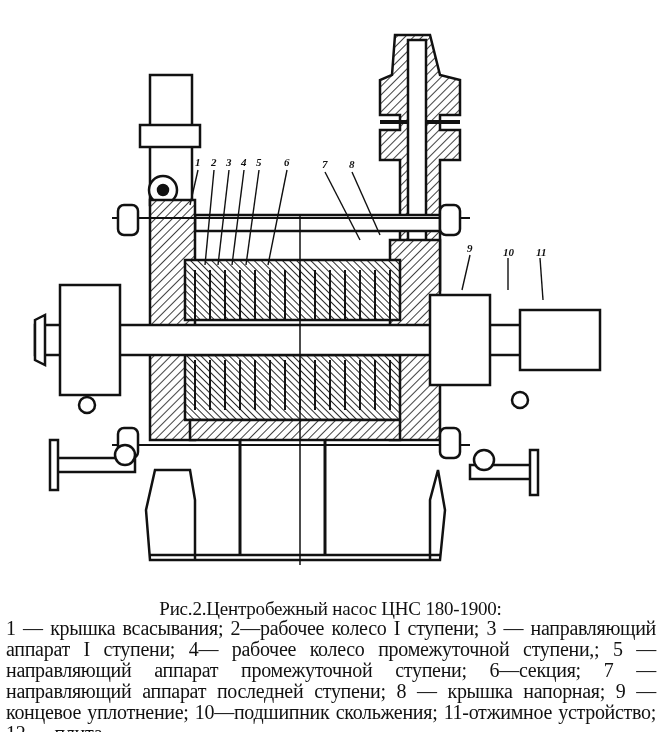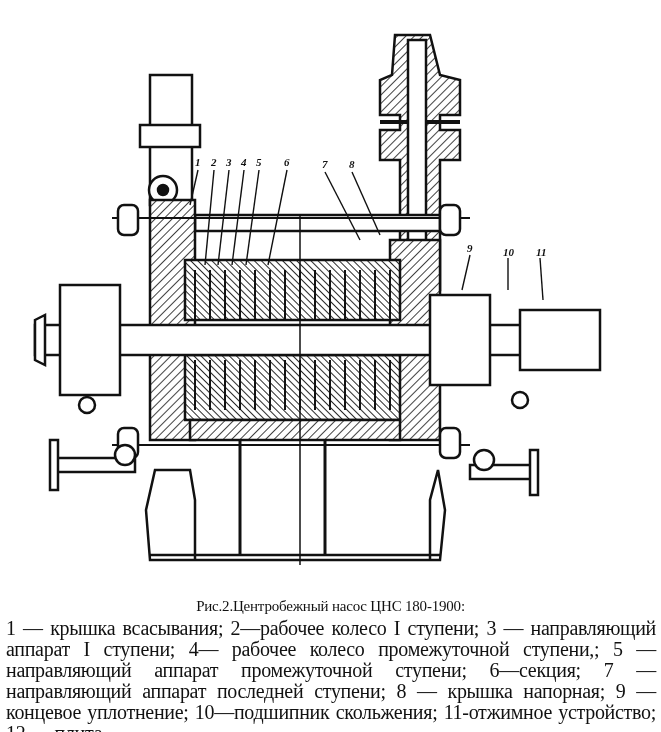--- a/index.html
+++ b/index.html
@@ -1,18 +1,18 @@
 <!DOCTYPE html>
 <html><head>
 <meta charset="utf-8">
 <style>
   html,body{margin:0;padding:0;background:#ffffff;}
   body{width:661px;height:732px;position:relative;overflow:hidden;font-family:"Liberation Serif",serif;color:#111;}
   #figure{position:absolute;left:0;top:0;width:661px;height:590px;}
-  #caption-title{position:absolute;left:0;top:598px;width:661px;text-align:center;font-size:15px;letter-spacing:-0.2px;}
+  #caption-title{position:absolute;left:0;top:598px;width:661px;text-align:center;font-size:19px;letter-spacing:-0.2px;}
   #caption-body{position:absolute;left:6px;top:618px;width:650px;font-size:20px;line-height:21px;text-align:justify;letter-spacing:-0.3px;}
   .lbl{font-family:"Liberation Serif",serif;font-style:italic;font-weight:bold;font-size:11px;fill:#111;}
 </style>
 </head>
 <body>
 
 <svg id="figure" viewBox="0 0 661 590" xmlns="http://www.w3.org/2000/svg">
   <defs>
     <pattern id="hatch" width="6" height="6" patternUnits="userSpaceOnUse" patternTransform="rotate(45)">
       <rect width="6" height="6" fill="#fff"></rect>

